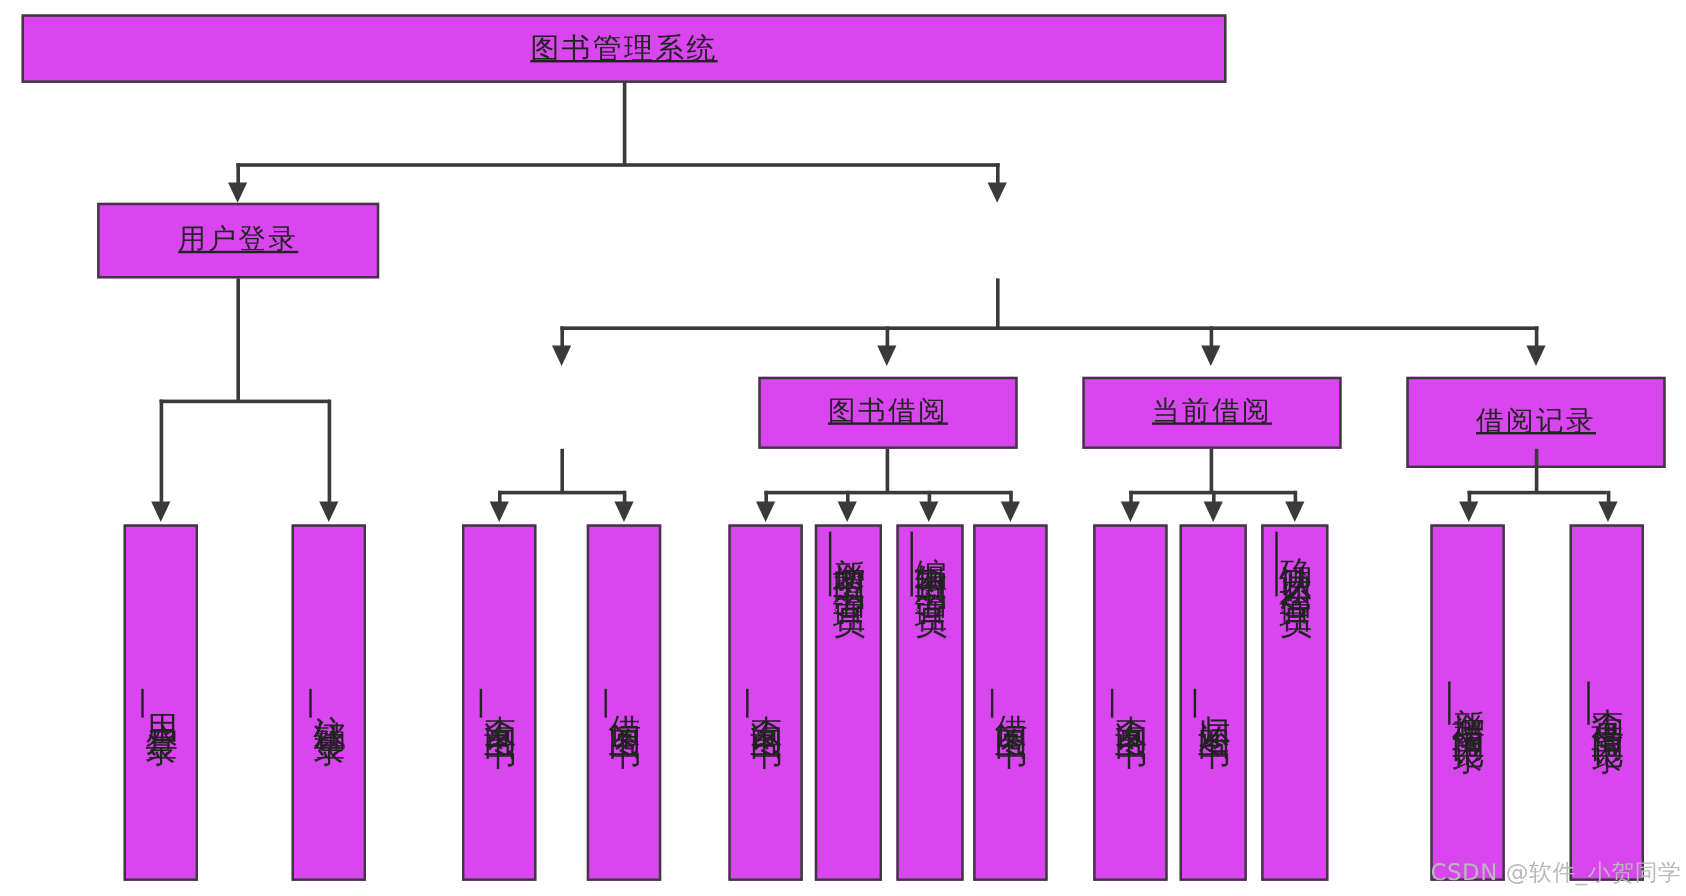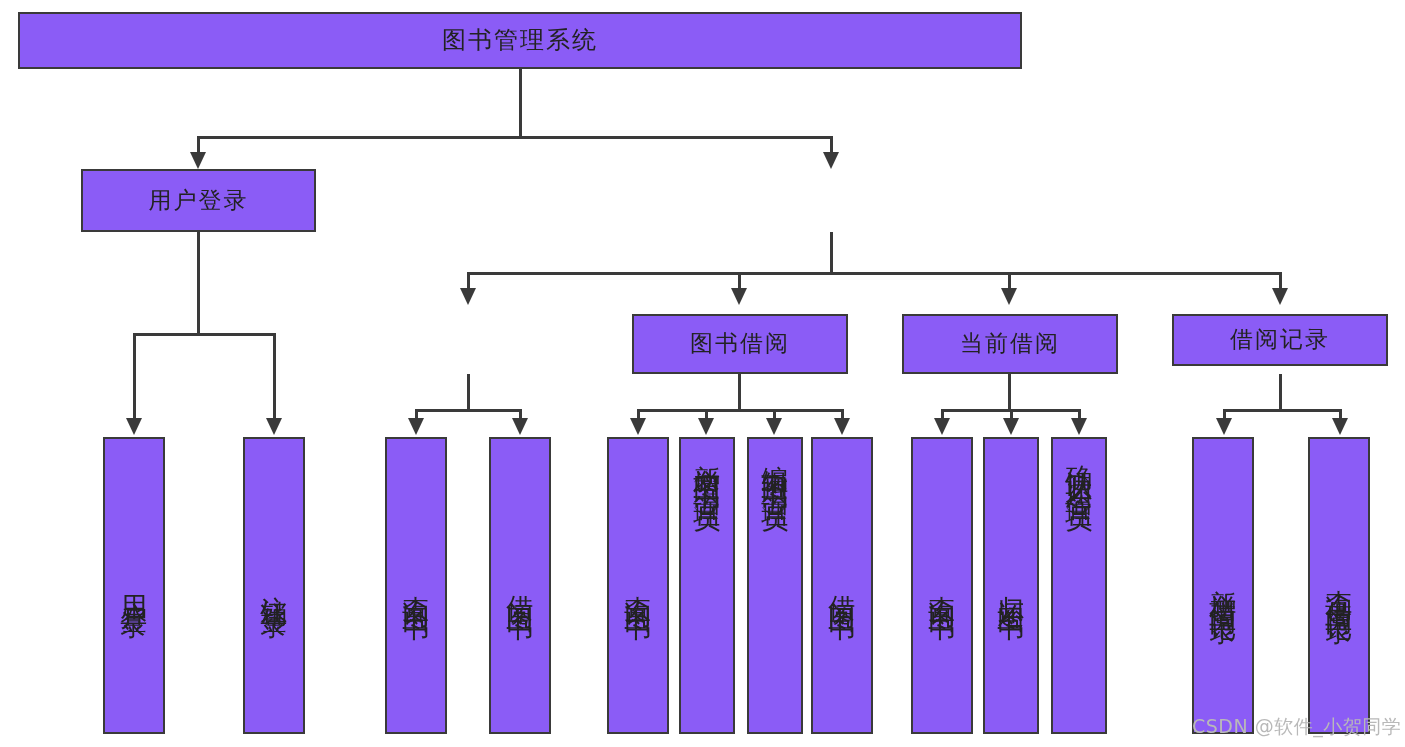--- a/index.html
+++ b/index.html
@@ -13,25 +13,26 @@
     width:1405px;
     height:747px;
     background:#ffffff;
     overflow:hidden;
   }
   
   .node{
     position:absolute;
     box-sizing:border-box;
     border:2.5px solid #3a3a3a;
-    background:#8b5cf6;
+    background:#d946ef;
     display:flex;
     align-items:center;
     justify-content:center;
     color:#222222;
+    text-decoration:underline;
   }
   .node .label{
     display:block;
     text-align:center;
     line-height:1.18;
     letter-spacing:1px;
     white-space:nowrap;
   }
   
   .node.h .label{
@@ -118,21 +119,21 @@
   <div class="arrow" style="left:1001px;top:288px;"></div>
   <div class="ln v" style="left:1279px;top:272px;height:22px;"></div>
   <div class="arrow" style="left:1272px;top:288px;"></div>
 
   <div class="node h" style="left:632px;top:314px;width:216px;height:60px;">
     <span class="label">图书借阅</span>
   </div>
   <div class="node h" style="left:902px;top:314px;width:216px;height:60px;">
     <span class="label">当前借阅</span>
   </div>
-  <div class="node h" style="left:1172px;top:314px;width:216px;height:52px;">
+  <div class="node h" style="left:1172px;top:314px;width:216px;height:76px;">
     <span class="label">借阅记录</span>
   </div>
 
   <div class="ln v" style="left:467px;top:374px;height:37px;"></div>
   <div class="ln h" style="left:415px;top:409px;width:106px;"></div>
   <div class="ln v" style="left:415px;top:409px;height:12px;"></div>
   <div class="arrow" style="left:408px;top:418px;"></div>
   <div class="ln v" style="left:519px;top:409px;height:12px;"></div>
   <div class="arrow" style="left:512px;top:418px;"></div>
 

